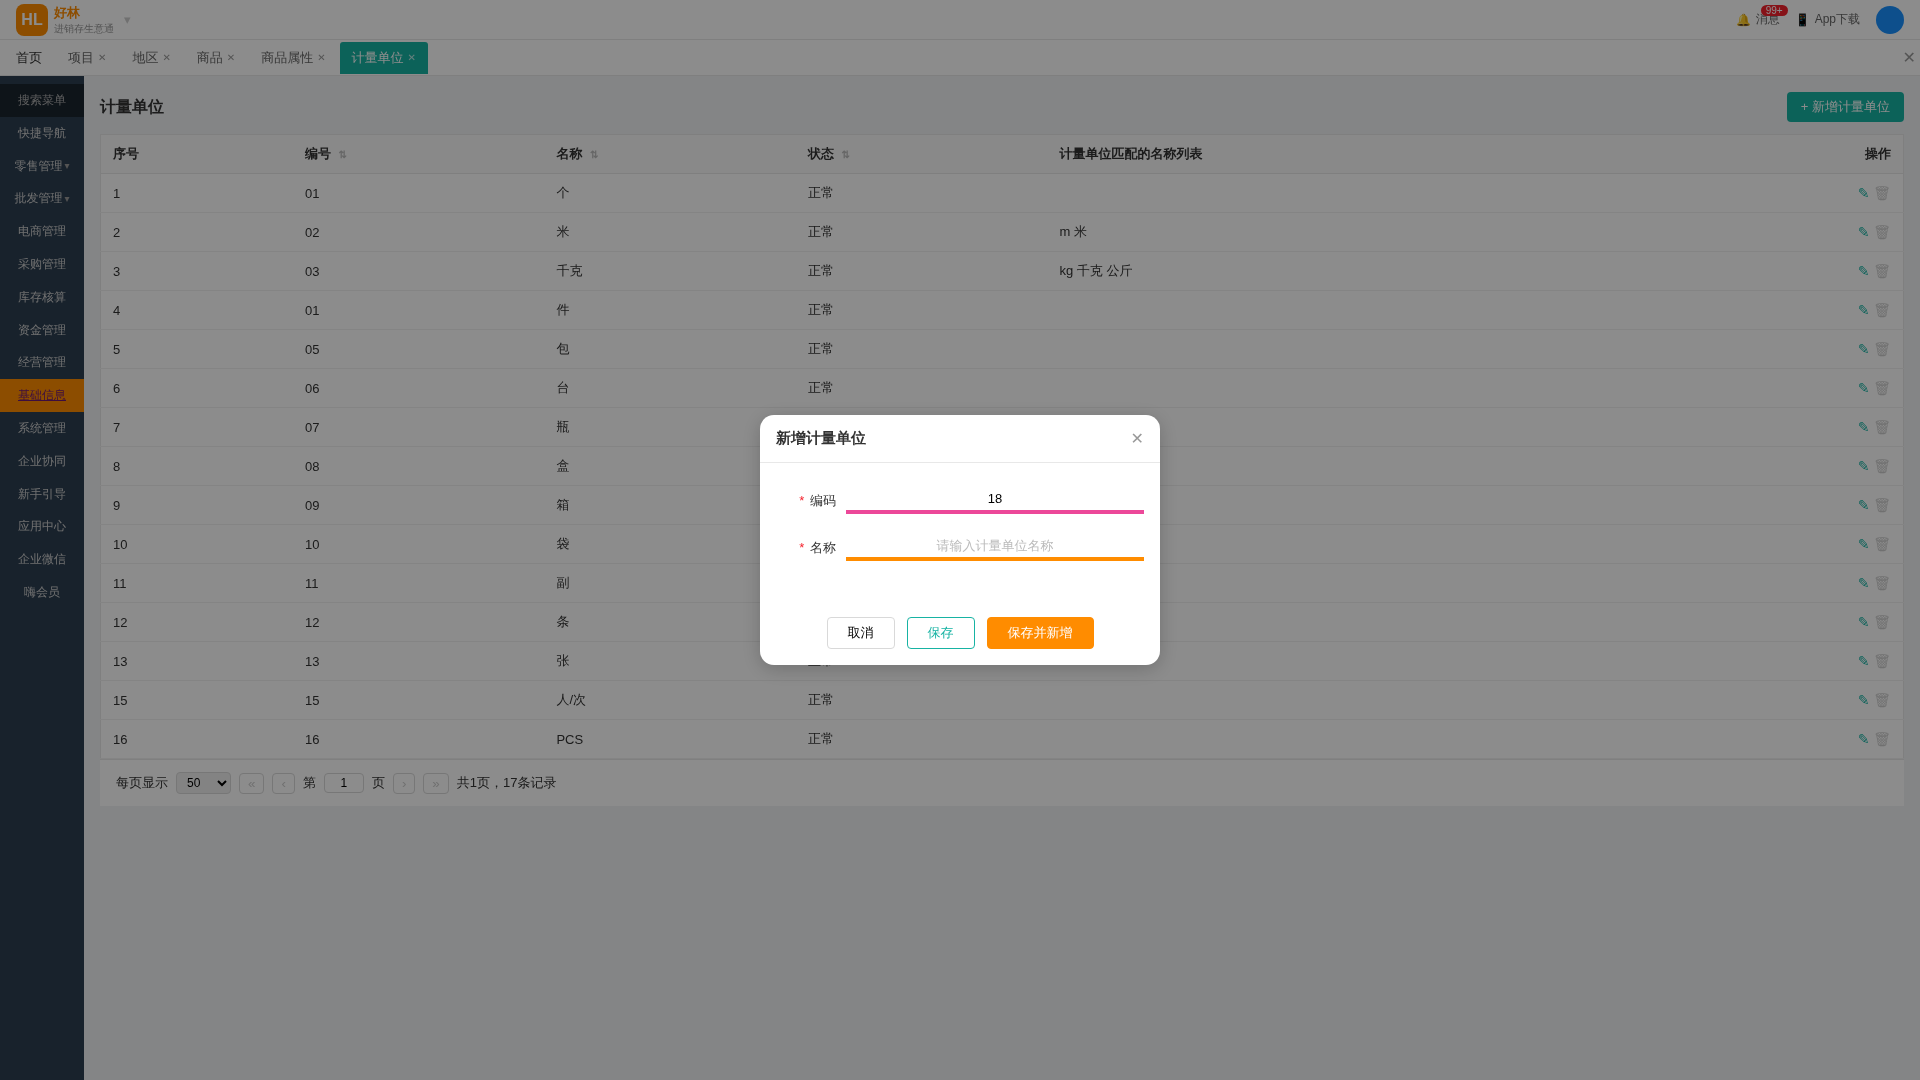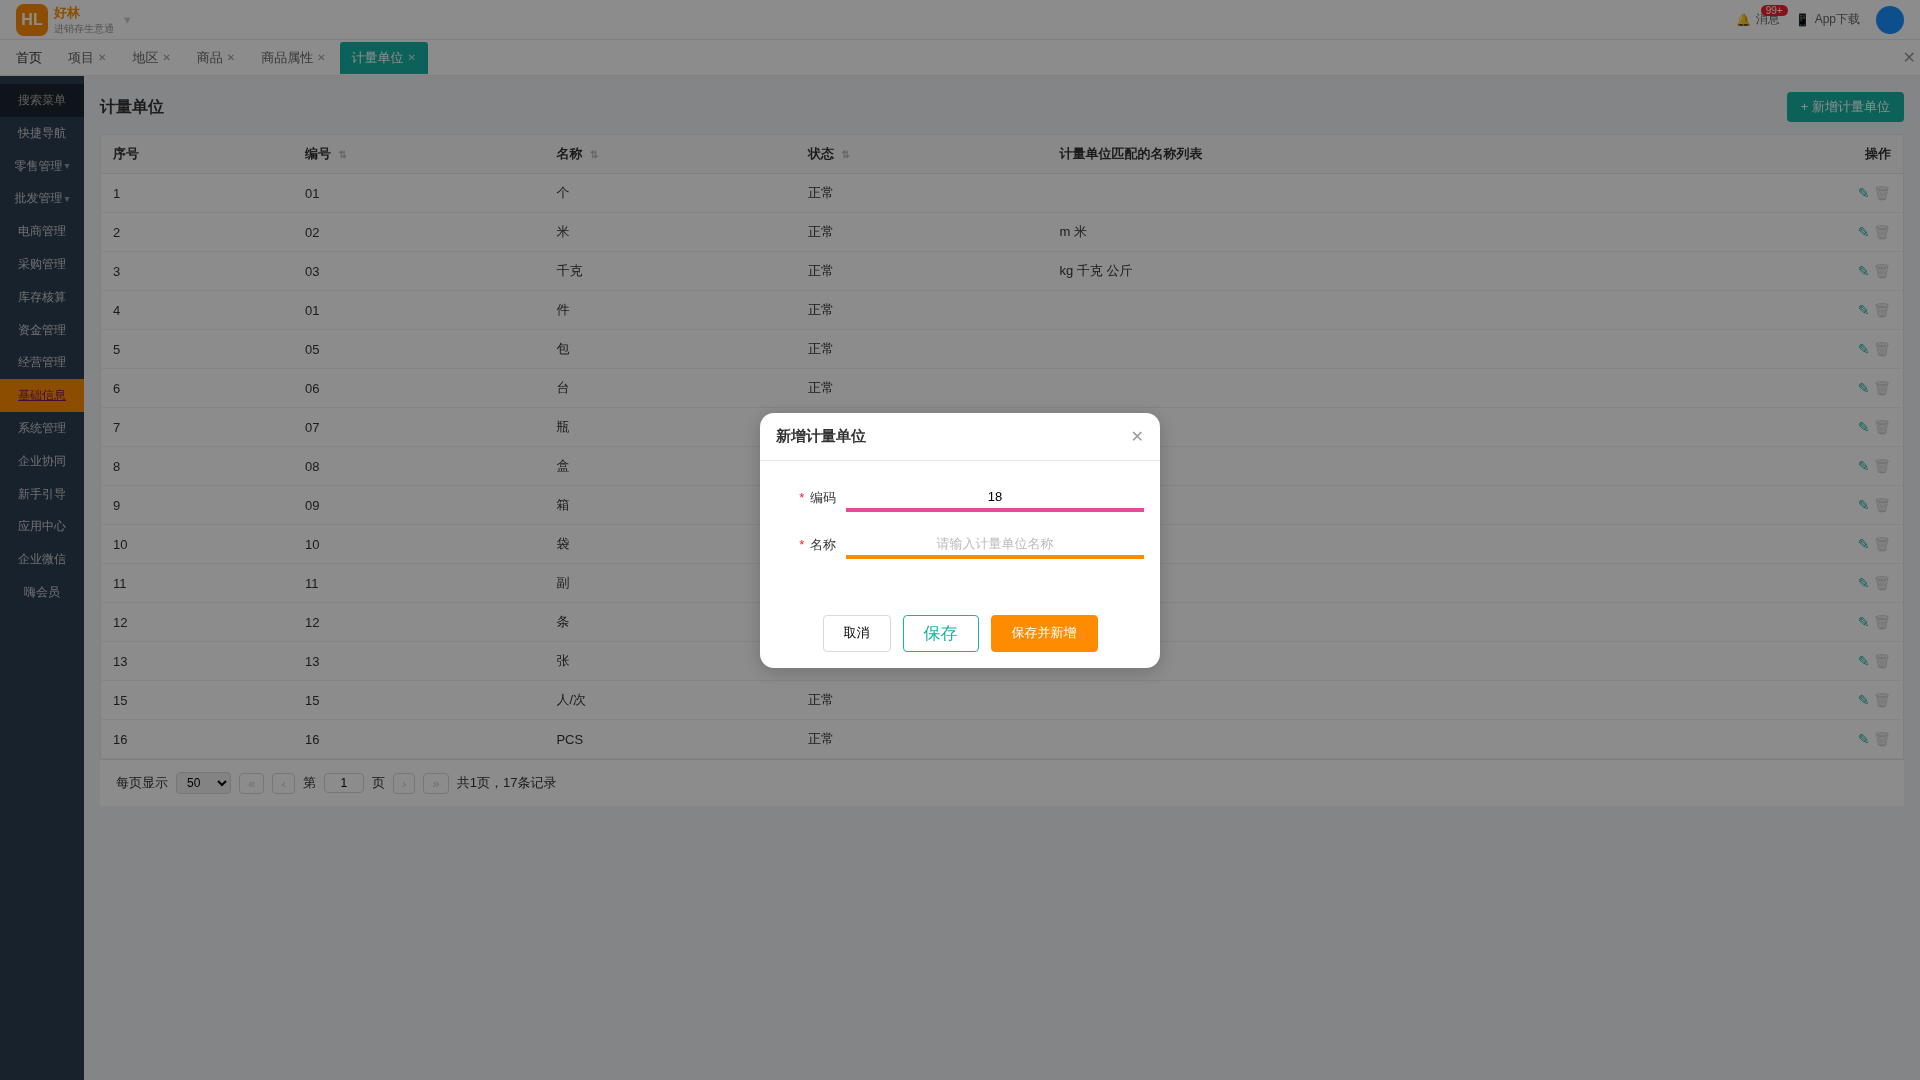--- a/index.html
+++ b/index.html
@@ -209,21 +209,21 @@
       cursor: pointer;
       font-size: 13px;
     }
     .btn-save {
       border: 1px solid #17b3a3;
       background: white;
       color: #17b3a3;
       padding: 6px 20px;
       border-radius: 4px;
       cursor: pointer;
-      font-size: 17px;
+      font-size: 13px;
     }
     .btn-save-new {
       background: #ff8c00;
       color: white;
       border: 1px solid #ff8c00;
       padding: 6px 20px;
       border-radius: 4px;
       cursor: pointer;
       font-size: 13px;
     }

